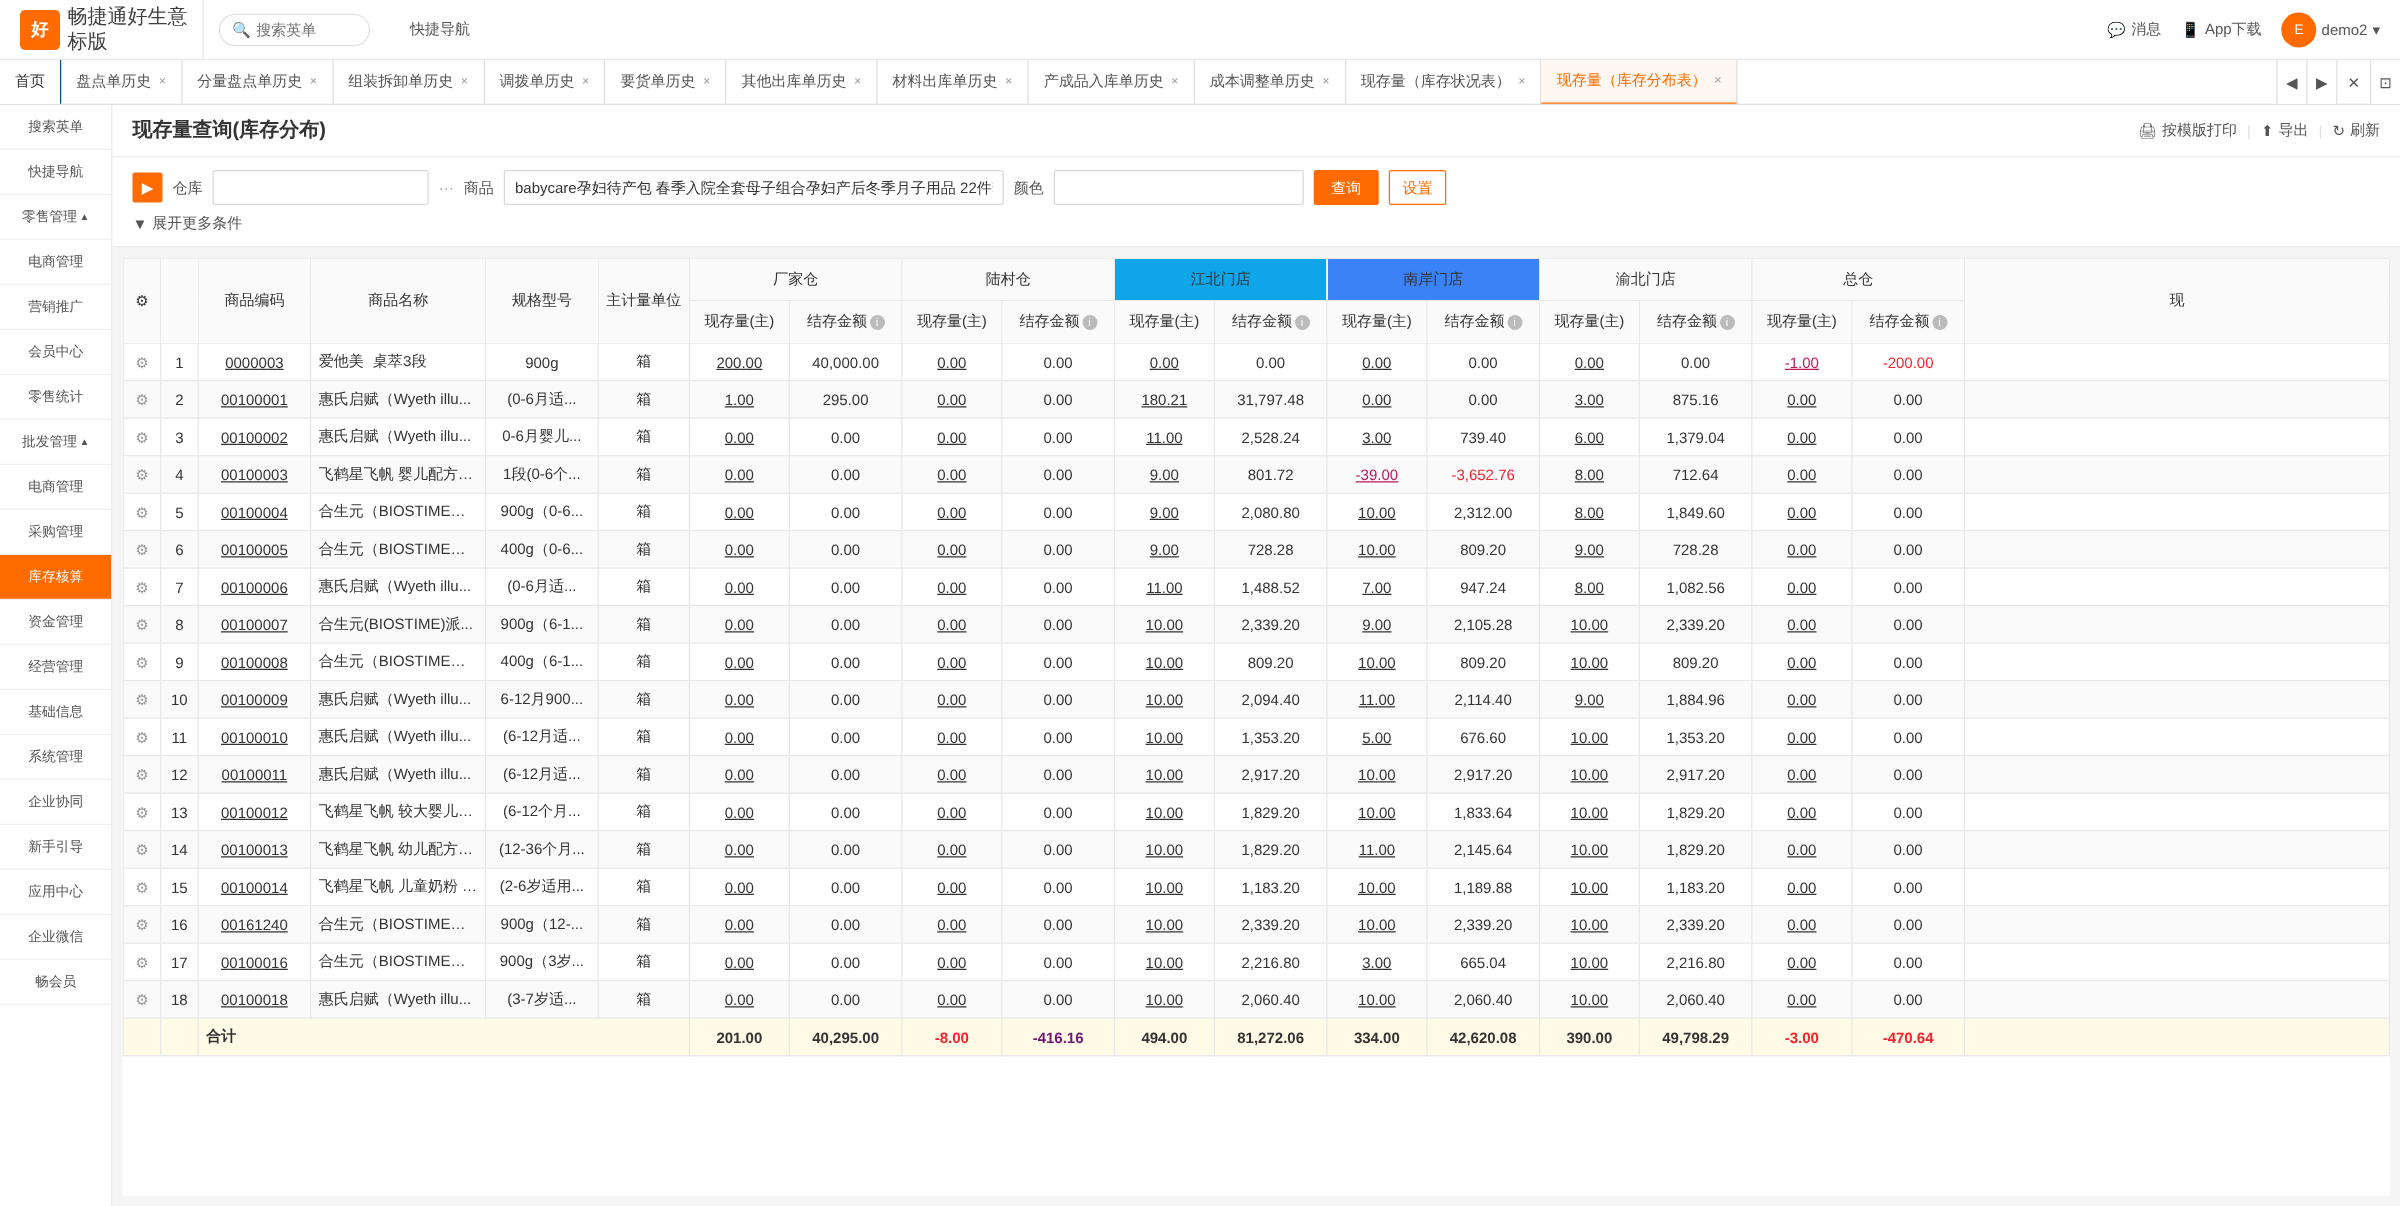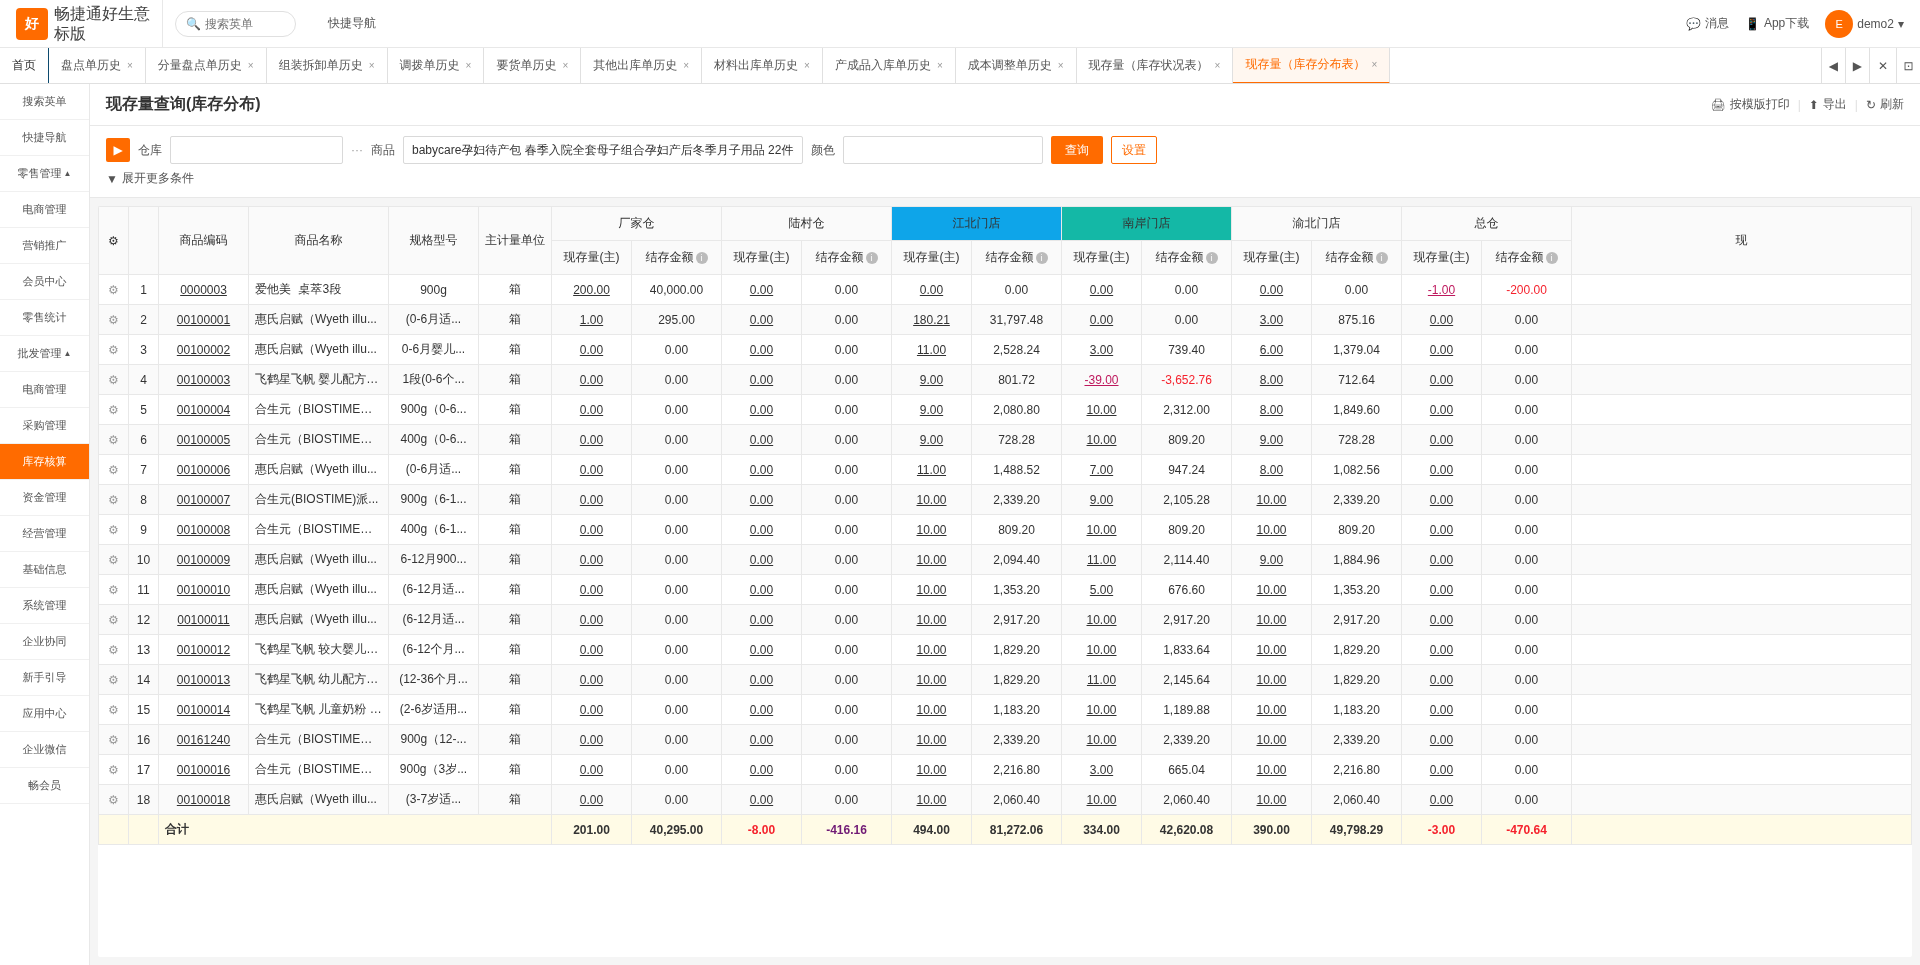--- a/index.html
+++ b/index.html
@@ -257,21 +257,21 @@
           <tr>
             <th rowspan="2" class="settings-icon-col">⚙</th>
             <th rowspan="2" class="seq-col"></th>
             <th rowspan="2" class="code-col">商品编码</th>
             <th rowspan="2" class="name-col">商品名称</th>
             <th rowspan="2" class="spec-col">规格型号</th>
             <th rowspan="2" class="unit-col">主计量单位</th>
             <th colspan="2" style="background:#fafafa;">厂家仓</th>
             <th colspan="2" style="background:#fafafa;">陆村仓</th>
             <th colspan="2" style="background:#0ea5e9;">江北门店</th>
-            <th colspan="2" style="background:#14b8a6;">南岸门店</th>
+            <th colspan="2" style="background:#3b82f6;">南岸门店</th>
             <th colspan="2" style="background:#fafafa;">渝北门店</th>
             <th colspan="2" style="background:#fafafa;">总仓</th>
             <th rowspan="2">现</th>
           </tr>
           <tr>
             <th class="num-col">
                 <div class="th-inner">现存量(主)</div>
               </th>
             <th class="amount-col">
                 <div class="th-inner">结存金额<span class="info-icon">i</span></div>

